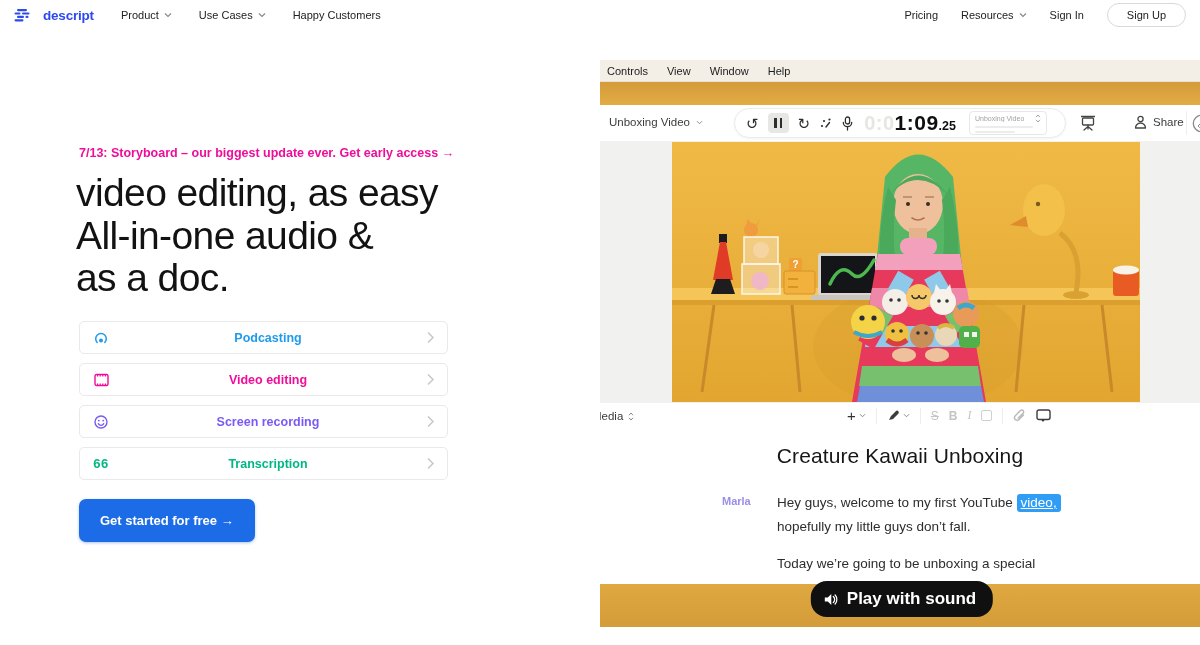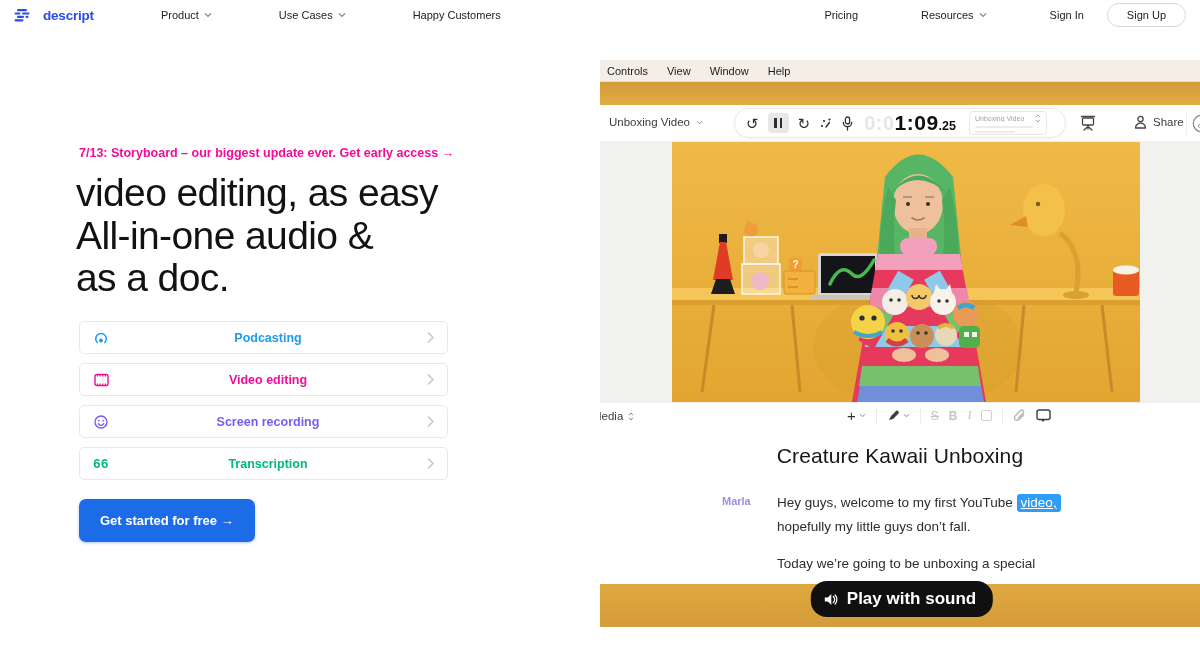--- a/index.html
+++ b/index.html
@@ -3,21 +3,21 @@
 <meta charset="utf-8">
 <style>
   html,body{margin:0;padding:0;width:1200px;height:645px;overflow:hidden;background:#fff;
     font-family:"Liberation Sans","DejaVu Sans",sans-serif;-webkit-font-smoothing:antialiased;}
   .abs{position:absolute;}
   
   .header{position:absolute;top:0;left:0;width:1200px;height:30px;display:flex;align-items:center;padding:0 14px;box-sizing:border-box;}
   .logo{display:flex;align-items:center;gap:13px;color:#2b4af0;cursor:pointer;}
   .logo-text{font-size:13.5px;font-weight:700;letter-spacing:-.2px;}
   .nav{display:flex;align-items:center;gap:27px;margin-left:27px;font-size:11px;color:#222;}
-  .nav-item{display:flex;align-items:center;gap:5px;cursor:pointer;margin-left:40px;}
+  .nav-item{display:flex;align-items:center;gap:5px;cursor:pointer;}
   .hdr-right{margin-left:auto;display:flex;align-items:center;gap:23px;font-size:11px;color:#222;}
   .signup{border:1px solid #d9d9d9;border-radius:14px;padding:5px 19px;font-size:11px;color:#222;background:#fff;cursor:pointer;}
   .chev{display:inline-flex;color:#8a8a8a;}
   
   .announce{position:absolute;left:79px;top:146px;font-size:12.5px;font-weight:600;color:#f00d9a;cursor:pointer;}
   .headline{position:absolute;left:76px;top:172px;font-size:39px;line-height:42.5px;font-weight:500;color:#121212;letter-spacing:-.6px;}
   .features{position:absolute;left:79px;top:321px;width:369px;}
   .feat{height:33px;box-sizing:border-box;border:1px solid #e9e9e9;border-radius:5px;margin-bottom:9px;display:flex;align-items:center;padding:0 12px;background:#fff;cursor:pointer;}
   .feat .ficon{width:18px;display:flex;justify-content:center;}
   .feat .flabel{flex:1;text-align:center;font-size:12.5px;font-weight:600;}

